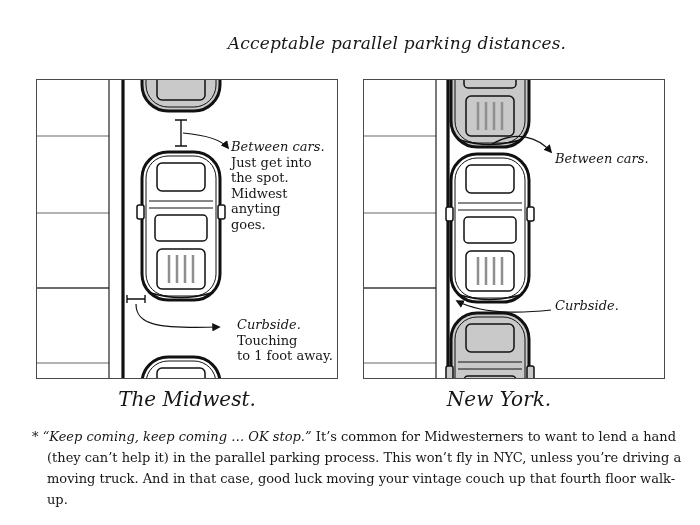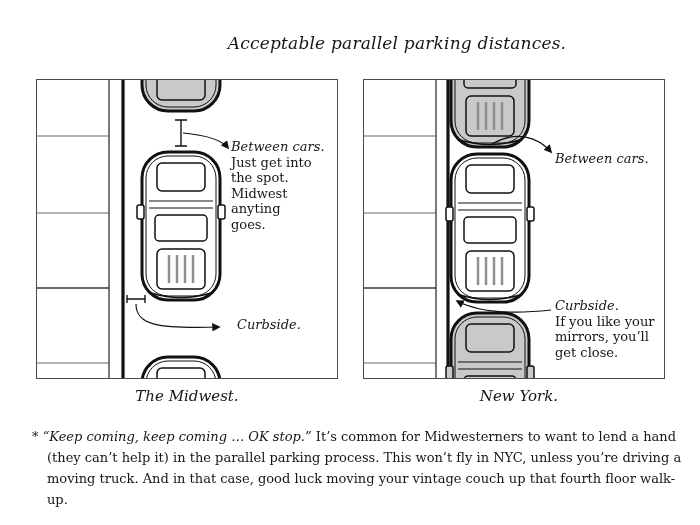--- a/index.html
+++ b/index.html
@@ -15,23 +15,23 @@
   #panel-right{left:363px;}
   svg.scene{position:absolute;left:0;top:0;width:300px;height:298px;display:block;}
   .ann{position:absolute;font-size:13px;line-height:15.5px;}
   .ann .lead{font-style:italic;display:block;}
   .ann .body{white-space:pre-line;}
   #ann-l-between{left:231px;top:139px;}
   #ann-l-curb{left:237px;top:317px;}
   #ann-r-between{left:555px;top:151px;}
   #ann-r-curb{left:555px;top:298px;}
   .caption{position:absolute;top:387px;width:302px;text-align:center;
-    font-style:italic;font-size:15px;}
+    font-style:italic;font-size:20px;}
   #cap-left{left:36px;}
-  #cap-right{left:368px;}
+  #cap-right{left:348px;}
   .footnote{position:absolute;left:32px;top:426px;width:660px;box-sizing:border-box;
     font-size:13px;line-height:21px;padding-left:15px;text-indent:-15px;}
   .footnote .it{font-style:italic;text-align:right;}
 </style>
 </head>
 <body>
 
 <svg width="0" height="0" style="position:absolute" aria-hidden="true">
   <defs>
     <g id="car">
@@ -96,29 +96,28 @@
 </figure>
 
 <div class="ann" id="ann-l-between">
   <span class="lead">Between cars.</span><span class="body">Just get into
 the spot.
 Midwest
 anyting
 goes.</span>
 </div>
 <div class="ann" id="ann-l-curb">
-  <span class="lead">Curbside.</span>
+  <span class="lead">Curbside.</span><span class="body">Touching
+to 1 foot away.</span>
 </div>
 <div class="ann" id="ann-r-between">
   <span class="lead">Between cars.</span>
 </div>
 <div class="ann" id="ann-r-curb">
-  <span class="lead">Curbside.</span><span class="body">If you like your
-mirrors, you’ll
-get close.</span>
+  <span class="lead">Curbside.</span>
 </div>
 
 <div class="caption" id="cap-left">The Midwest.</div>
 <div class="caption" id="cap-right">New York.</div>
 
 <p class="footnote" style="margin:0">
   <span>* </span><span class="it">“Keep coming, keep coming … OK stop.”</span><span> It’s common for Midwesterners to want to lend a hand (they can’t help it) in the parallel parking process. This won’t fly in NYC, unless you’re driving a moving truck. And in that case, good luck moving your vintage couch up that fourth floor walk-up.</span>
 </p>
 
 </body></html>

